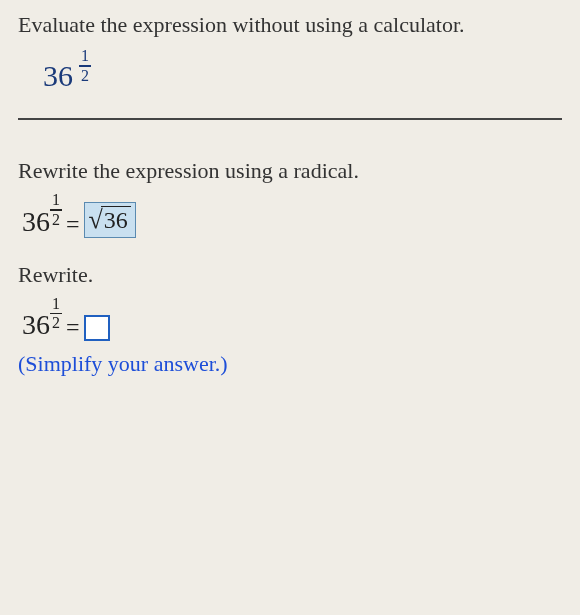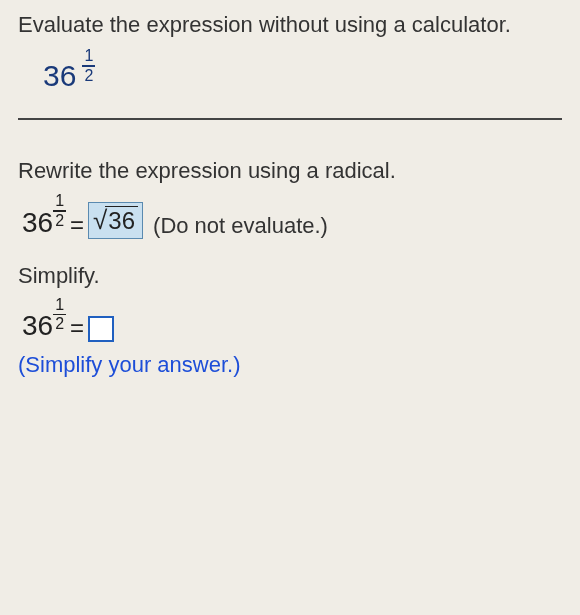--- a/index.html
+++ b/index.html
@@ -1,18 +1,19 @@
 <!DOCTYPE html>
 <html><head>
   <meta charset="utf-8">
   <style>
     * {
       margin: 0;
       padding: 0;
       box-sizing: border-box;
+      font-family: Liberation Serif, serif;
     }
     body {
       width: 580px;
       height: 615px;
       background: #f0ede6;
       font-family: Arial, sans-serif;
       padding: 12px 18px;
       color: #2a2a2a;
       position: relative;
     }
@@ -146,24 +147,23 @@
   <span class="frac frac-black">
     <span class="num">1</span>
     <span class="bar"></span>
     <span class="den">2</span>
   </span>
   <span class="eq">=</span>
   <span class="radical-wrap">
     <span class="radical-sym">√</span>
     <span class="radicand">36</span>
   </span>
-  <span class="note">(Do not evaluate.)</span>
 </div>
 
-<div class="section-text" style="margin-top:24px;">Simplify.</div>
+<div class="section-text" style="margin-top:24px;">Rewrite.</div>
 
 <div class="row expr-indent">
   <span class="base-black">36</span>
   <span class="frac frac-black">
     <span class="num">1</span>
     <span class="bar"></span>
     <span class="den">2</span>
   </span>
   <span class="eq">=</span>
   <span class="answer-box"></span>

